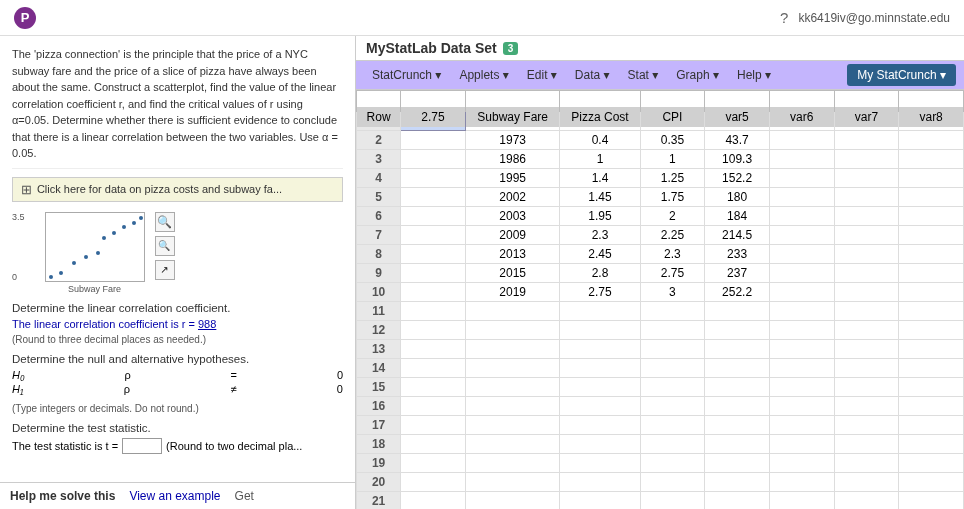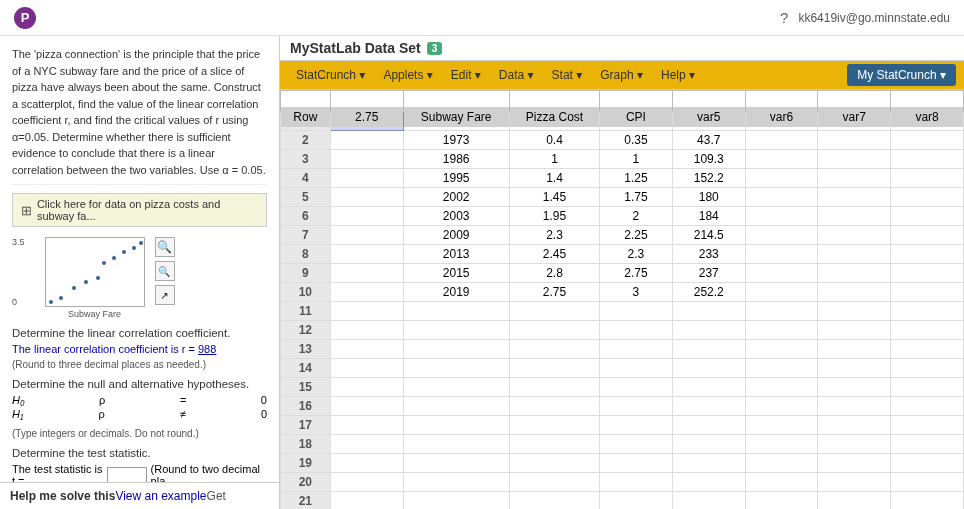--- a/index.html
+++ b/index.html
@@ -137,21 +137,21 @@
       border-radius: 3px;
       padding: 1px 5px;
       font-size: 10px;
     }
 
     .menu-bar {
       display: flex;
       align-items: center;
       gap: 2px;
       padding: 3px 8px;
-      background: #eab308;
+      background: #c4b5fd;
       border-bottom: 1px solid #ccc;
     }
     .menu-item {
       padding: 3px 8px;
       font-size: 12px;
       color: #333;
       cursor: pointer;
       border-radius: 3px;
       display: flex;
       align-items: center;
@@ -204,37 +204,37 @@
       font-weight: bold;
       min-width: 35px;
     }
     td.highlighted {
       background: #c8d8f8;
       border: 1px solid #88a;
     }
 
     .left-panel-wrapper {
       position: relative;
-      width: 280px;
+      width: 356px;
       background: white;
       border-right: 1px solid #ccc;
       display: flex;
       flex-direction: column;
     }
     .left-content {
       flex: 1;
       overflow-y: auto;
       padding: 10px 12px;
     }
     .left-footer {
       border-top: 1px solid #ccc;
       padding: 6px 10px;
       display: flex;
       align-items: center;
-      gap: 0;
+      gap: 14px;
       background: white;
     }
 
     .mini-chart {
       display: flex;
       gap: 10px;
       margin-bottom: 6px;
     }
     .chart-box {
       width: 100px;

